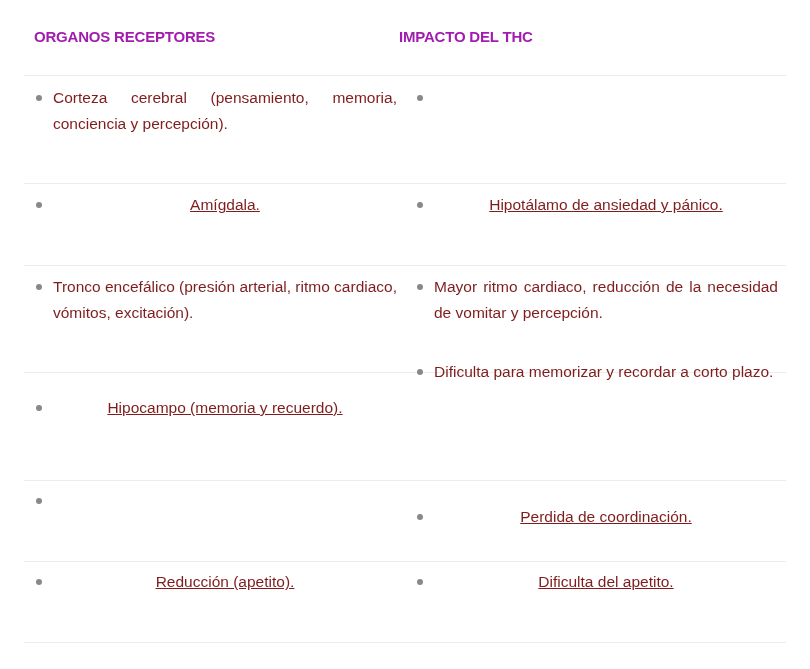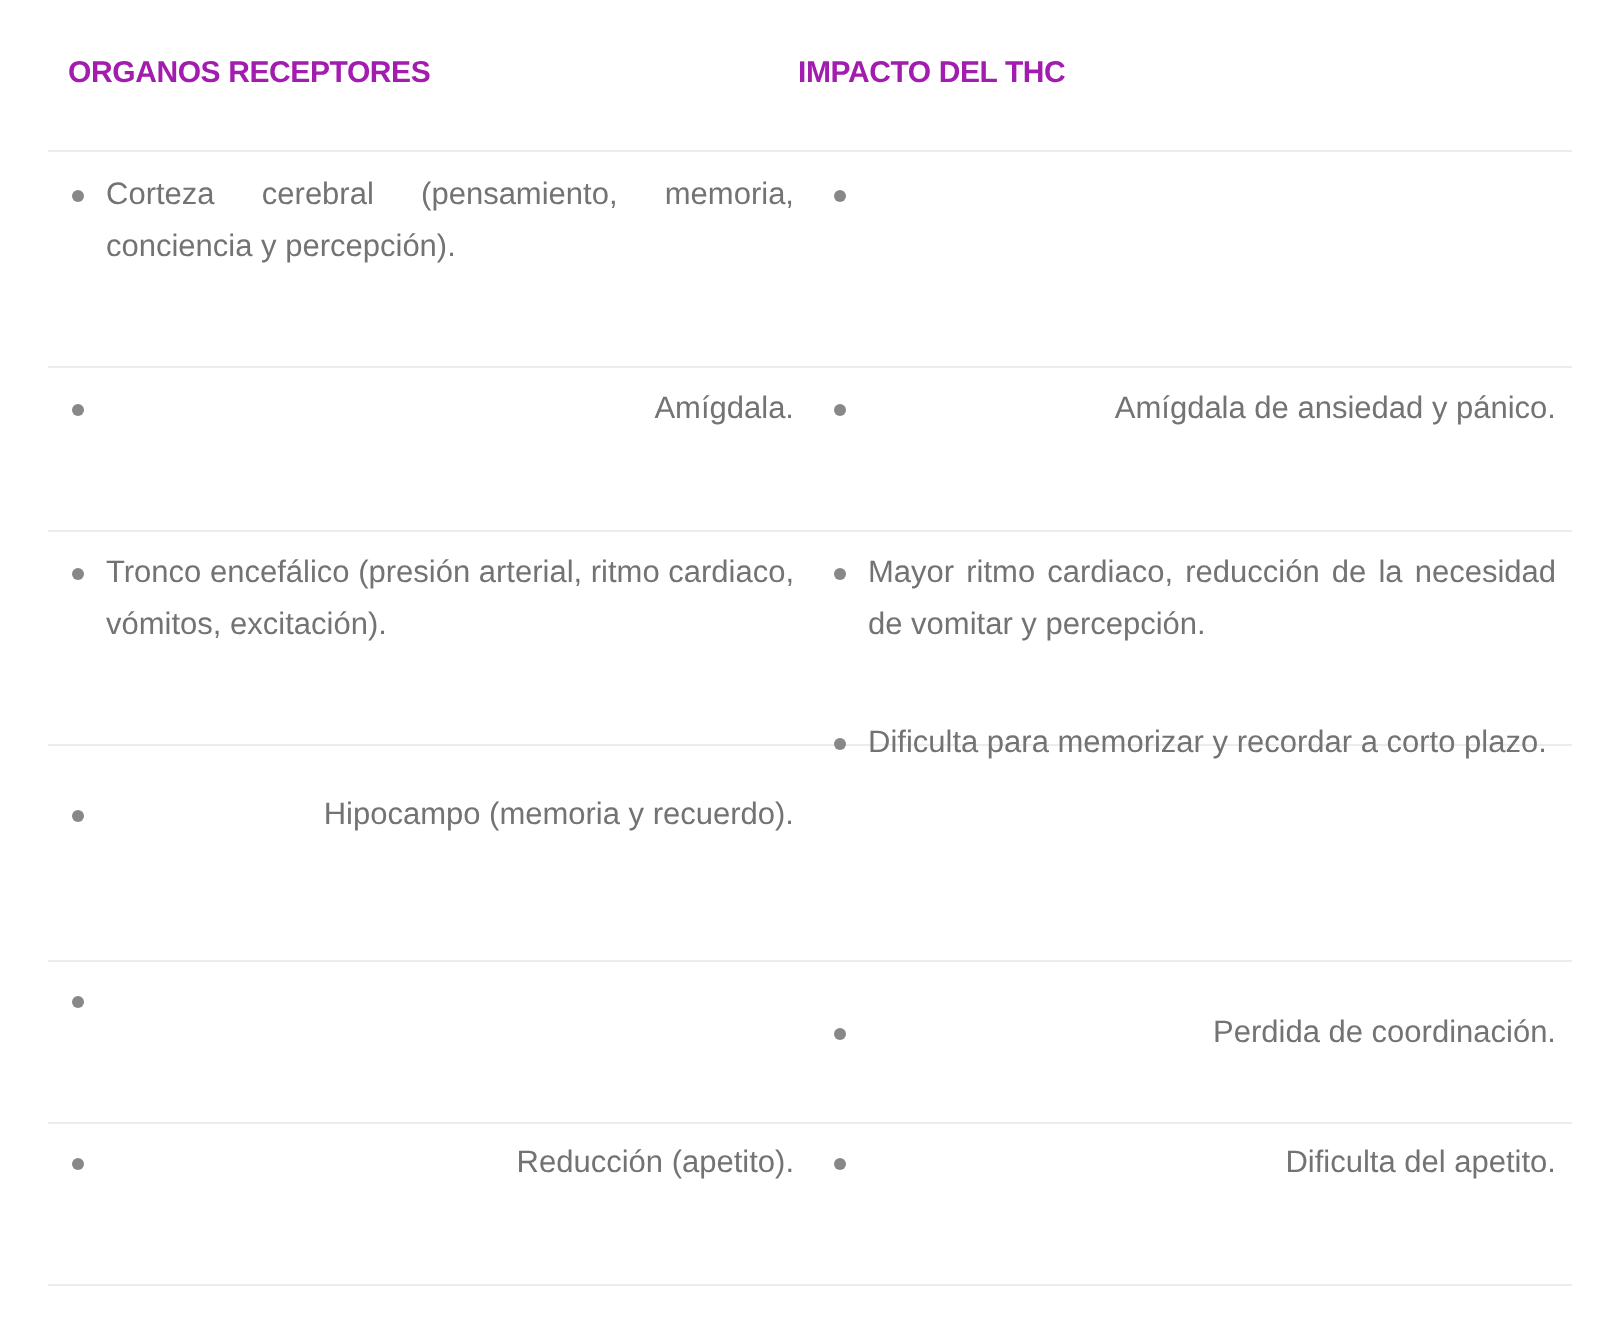--- a/index.html
+++ b/index.html
@@ -3,25 +3,25 @@
 <meta charset="utf-8">
 <style>
   html, body { margin: 0; padding: 0; background: #ffffff; }
   body { width: 810px; height: 669px; overflow: hidden; position: relative;
          font-family: "Liberation Sans", sans-serif; color: #3a3a3a; }
   .table { position: absolute; left: 24px; top: 0; width: 762px; }
   .hdr { position: absolute; top: 28px; font-weight: bold; font-size: 15px; color: #a21caf; letter-spacing: -0.2px; }
   .hdr.c1 { left: 10px; }
   .hdr.c2 { left: 375px; }
   .rule { position: absolute; left: 0; width: 762px; height: 1px; background: #ececec; }
-  .cell { position: absolute; width: 344px; font-size: 15.5px; line-height: 26px; color: #737373; text-align: justify; padding-left: 19px; box-sizing: content-box; }
+  .cell { position: absolute; width: 344px; font-size: 15.5px; line-height: 26px; color: #7f1d1d; text-align: justify; padding-left: 19px; box-sizing: content-box; }
   .cell.c1 { left: 10px; }
   .cell.c2 { left: 391px; }
   .bullet { position: absolute; left: 2px; top: 10px; width: 6px; height: 6px; border-radius: 50%; background: #888; }
-  .cell.single { text-align: right; }
+  .cell.single { text-align: center; text-decoration: underline; }
 </style>
 </head>
 <body>
 
 <div class="table">
   <div class="hdr c1">ORGANOS RECEPTORES</div>
   <div class="hdr c2">IMPACTO DEL THC</div>
 
   <div class="rule" style="top:75px"></div>
 
@@ -34,21 +34,21 @@
   </div>
 
   <div class="rule" style="top:183px"></div>
 
   <div class="cell c1 single" style="top:192px">
     <span class="bullet"></span>
     <span>Amígdala.</span>
   </div>
   <div class="cell c2 single" style="top:192px">
     <span class="bullet"></span>
-    <span>Amígdala de ansiedad y pánico.</span>
+    <span>Hipotálamo de ansiedad y pánico.</span>
   </div>
 
   <div class="rule" style="top:265px"></div>
 
   <div class="cell c1" style="top:274px">
     <span class="bullet"></span>
     <span>Tronco encefálico (presión arterial, ritmo cardiaco, vómitos, excitación).</span>
   </div>
   <div class="cell c2" style="top:274px">
     <span class="bullet"></span>

